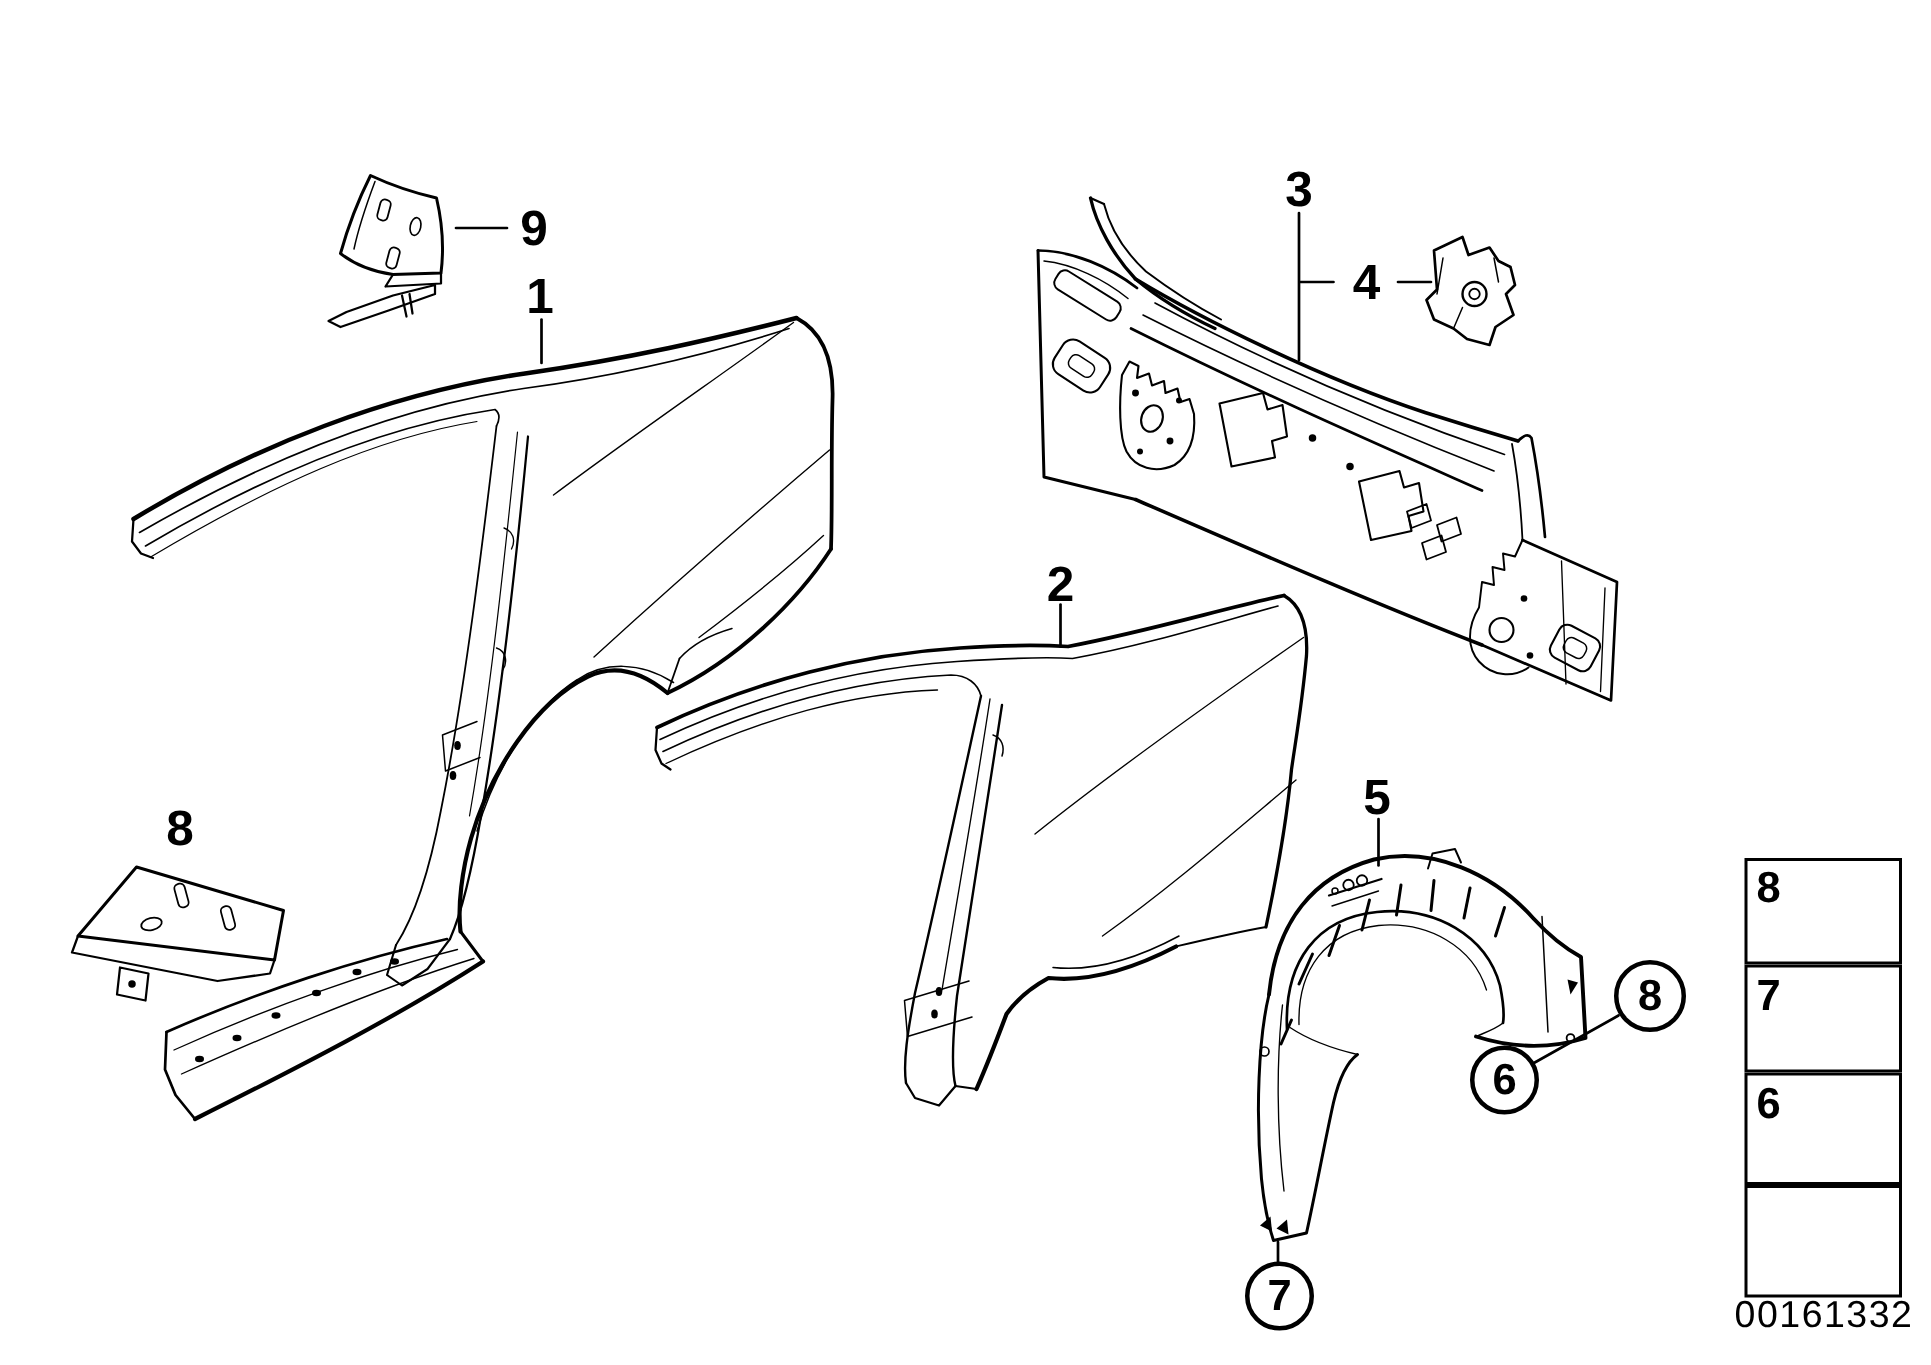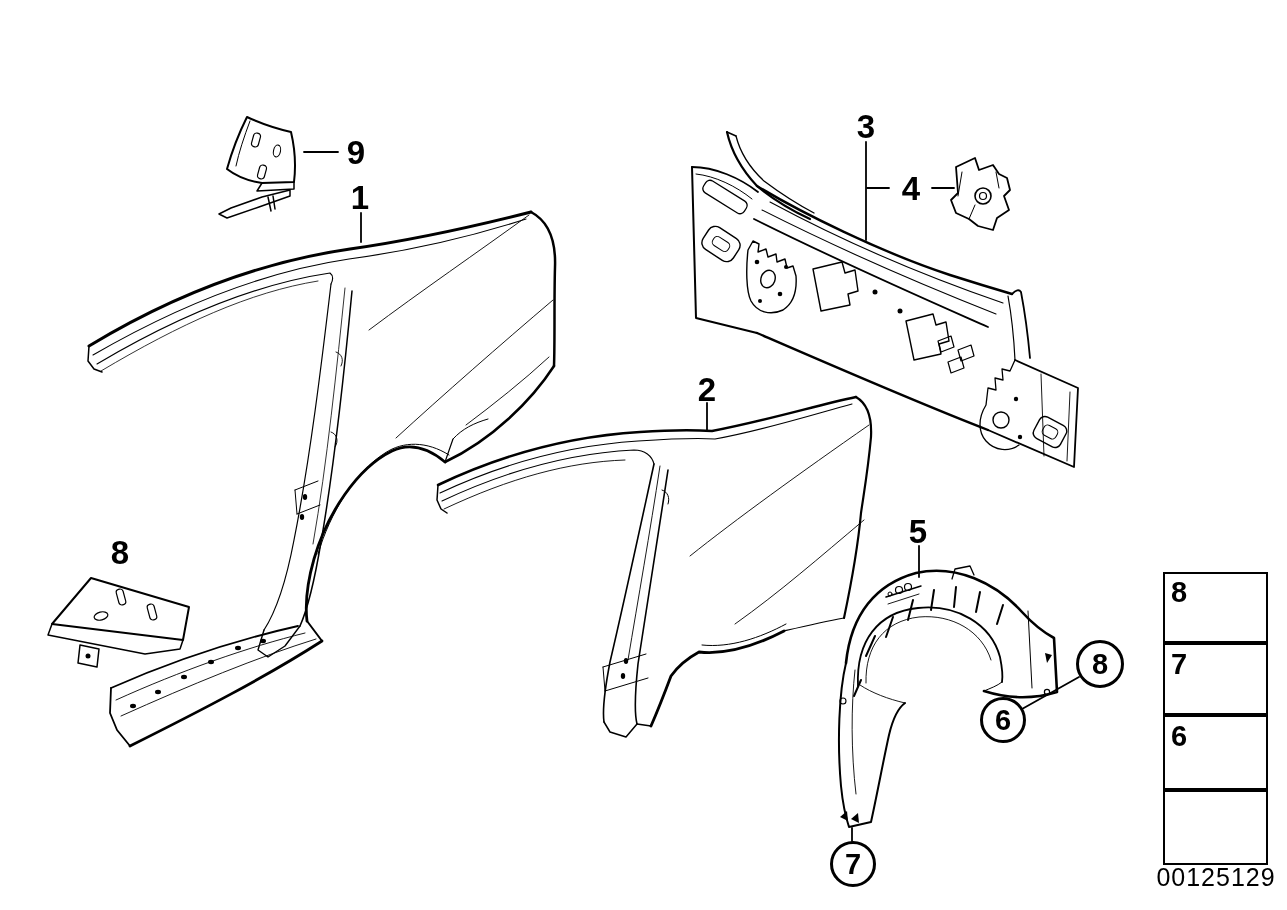--- a/index.html
+++ b/index.html
@@ -279,15 +279,15 @@
 
   <div class="legend-box" style="top:572px;height:71px"></div>
   <div class="legend-box" style="top:643px;height:72px"></div>
   <div class="legend-box" style="top:715px;height:75px"></div>
   <div class="legend-box" style="top:790px;height:75px"></div>
 
   <div class="legend-num" style="left:1171px;top:578px">8</div>
   <div class="legend-num" style="left:1171px;top:650px">7</div>
   <div class="legend-num" style="left:1171px;top:722px">6</div>
 
-  <div class="diagram-id" style="left:1216px;top:877px">00125129</div>
+  <div class="diagram-id" style="left:1216px;top:877px">00161332</div>
 
 </div>
 
 </body></html>

